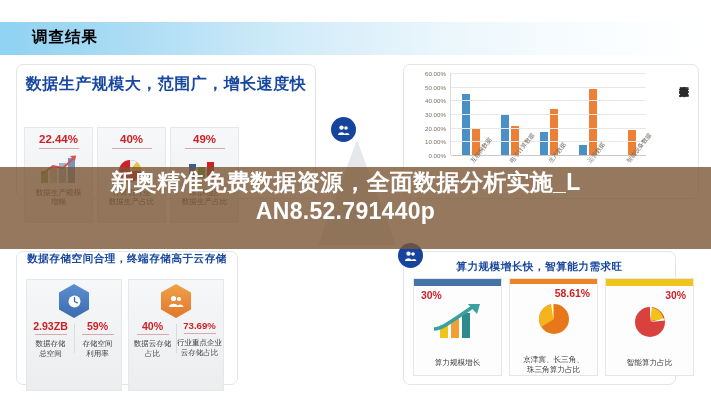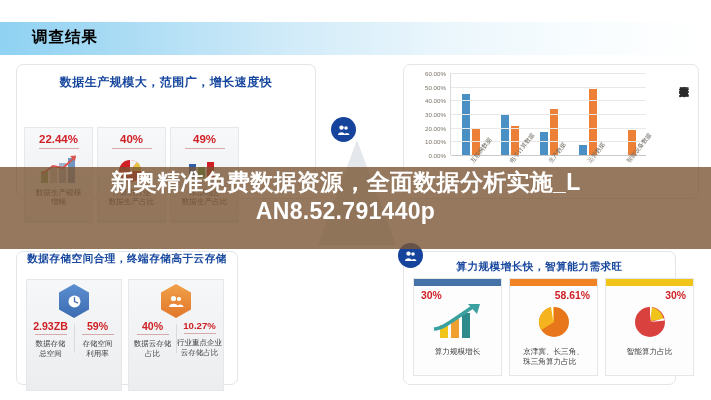--- a/index.html
+++ b/index.html
@@ -27,21 +27,21 @@
     position:absolute; background:#fff;
     border:1px solid #e2e5e9; border-radius:7px;
   }
   .card-title{
     text-align:center; font-weight:bold; color:#17479e;
     letter-spacing:.5px;
   }
 
   
   #card-topleft{ left:16px; top:64px; width:300px; height:135px; }
-  #card-topleft .card-title{ font-size:12px; margin-top:9px; }
+  #card-topleft .card-title{ font-size:16px; margin-top:9px; }
   .kpi-row{ position:absolute; left:7px; top:30px; display:flex; gap:4px; }
   .kpi-cell{
     width:69px; height:96px;
     background:linear-gradient(180deg,#f7f8f9 0%,#eceef0 100%);
     border:1px solid #e6e8ea;
     display:flex; flex-direction:column; align-items:center;
     padding-top:5px; position:relative;margin-top:32px;
   }
   .kpi-val{ font-size:11.5px; font-weight:bold; color:#cf2026; }
   .kpi-rule{ width:40px; height:1px; background:#d8a9aa; margin-top:3px; }
@@ -123,22 +123,22 @@
     display:flex; flex-direction:column; align-items:center;
   }
   .tri-bar{ width:100%; height:7px; }
   .tri-val{
     font-size:10.4px; font-weight:bold; color:#cf2026;
     align-self:flex-start; margin:4px 0 0 7px;
   }
   .tri-val.right{ align-self:flex-end; margin:4px 7px 0 0; }
   .tri-fig{ height:37px; display:flex; align-items:center; justify-content:center; margin-top:1px; }
   .tri-lab{
-    font-size:7.6px; color:#3a3a3a; text-align:left;
-    line-height:1.35; margin-top:8px; padding:0 3px;
+    font-size:7.6px; color:#3a3a3a; text-align:center;
+    line-height:1.35; margin-top:19px; padding:0 3px;
   }
 
   
   .center-badge{
     position:absolute; width:25px; height:25px; border-radius:50%;
     background:#16439b; color:#fff; font-size:11px;
     display:flex; align-items:center; justify-content:center; z-index:6;
   }
   #badge-top{ left:331px; top:117px; }
   #badge-mid{ left:398px; top:243px; }
@@ -321,21 +321,21 @@
             <path d="M9 13 C9 9.6 15.5 9.6 15.5 13 Z" fill="#fff"></path>
           </svg>
         </div>
         <div class="duo">
           <div>
             <div class="duo-val">40%</div>
             <div class="duo-rule"></div>
             <div class="duo-lab">数据云存储<br>占比</div>
           </div>
           <div>
-            <div class="duo-val sm">10.27%</div>
+            <div class="duo-val sm">73.69%</div>
             <div class="duo-rule"></div>
             <div class="duo-lab">行业重点企业<br>云存储占比</div>
           </div>
         </div>
       </div>
 
     </div>
   </div>
 
   <div class="card" id="card-botright">

